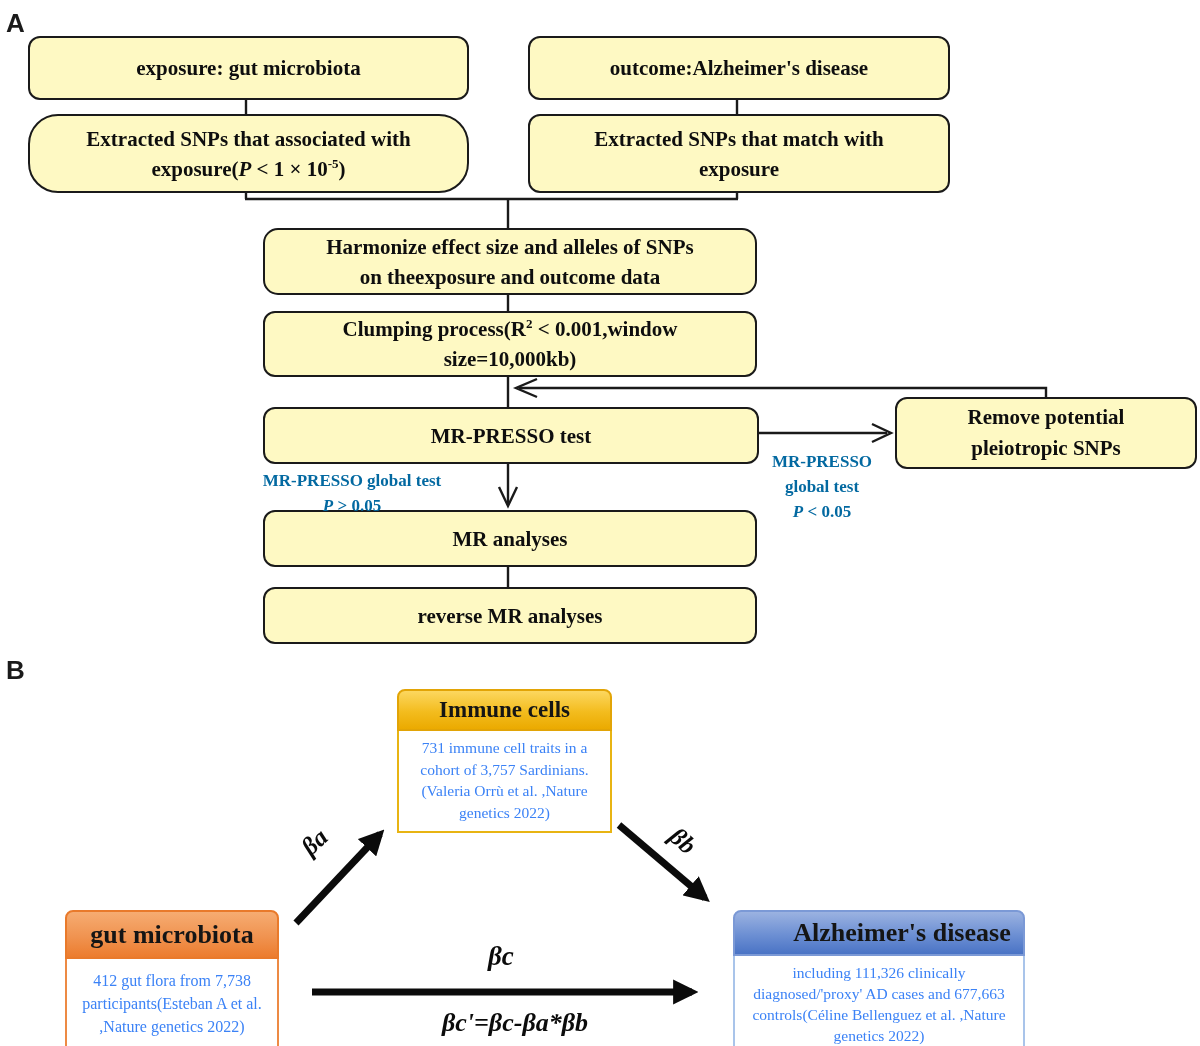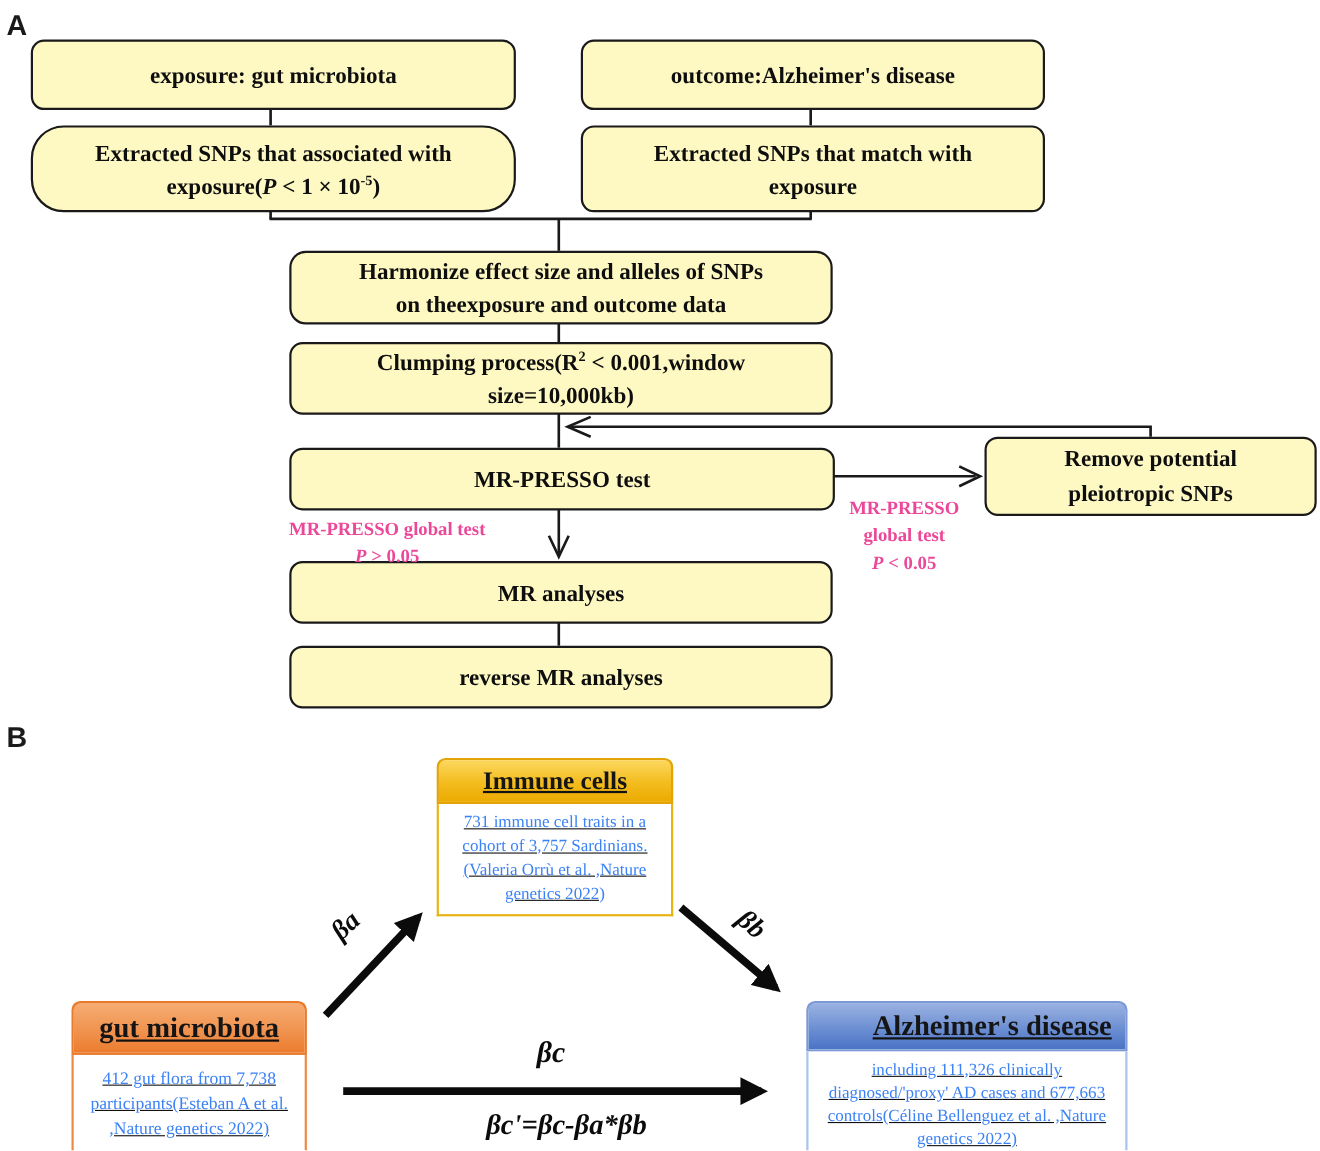--- a/index.html
+++ b/index.html
@@ -6,23 +6,23 @@
   .canvas{position:relative;width:1200px;height:1046px;background:#fff;overflow:hidden;
           font-family:"Liberation Serif","DejaVu Serif",serif;color:#111;}
   .lines{position:absolute;left:0;top:0;width:1200px;height:1046px;}
   .panel-label{position:absolute;font-family:"Liberation Sans","DejaVu Sans",sans-serif;
                font-weight:bold;font-size:26px;color:#1a1a1a;}
   .abox{position:absolute;background:#fef9c3;border:2.5px solid #1a1a1a;border-radius:12px;
         display:flex;flex-direction:column;justify-content:center;align-items:center;
         text-align:center;font-weight:bold;font-size:21px;line-height:30px;color:#0e0e0e;}
   .abox sup{font-size:0.62em;line-height:0;}
   .flow-label{position:absolute;text-align:center;font-weight:bold;font-size:17px;
-              line-height:25px;color:#ec4899;}
+              line-height:25px;color:#0369a1;}
   .flow-label i{font-style:italic;}
-  .bbox{position:absolute;display:flex;flex-direction:column;text-decoration:underline;}
+  .bbox{position:absolute;display:flex;flex-direction:column;}
   .bbox-head{border-radius:8px 8px 0 0;text-align:center;font-weight:bold;color:#151515;
              display:flex;align-items:center;justify-content:center;}
   .bbox-body{background:#fff;text-align:center;color:#3b82f6;}
   .immune-head{height:38px;font-size:23px;border:2px solid #E2A406;
                background:linear-gradient(180deg,#FCD75F 0%,#F3BC1E 55%,#EBAA00 100%);}
   .immune-body{border:2px solid #E8B413;border-top:none;font-size:15.5px;line-height:21.5px;
                padding:6px 4px 8px 4px;}
   .gut-head{height:45px;font-size:26px;border:2px solid #E97A2B;
             background:linear-gradient(180deg,#F6AC72 0%,#F09350 55%,#EC7C2E 100%);}
   .gut-body{border:2px solid #ED8A44;border-top:none;font-size:16px;line-height:23px;

